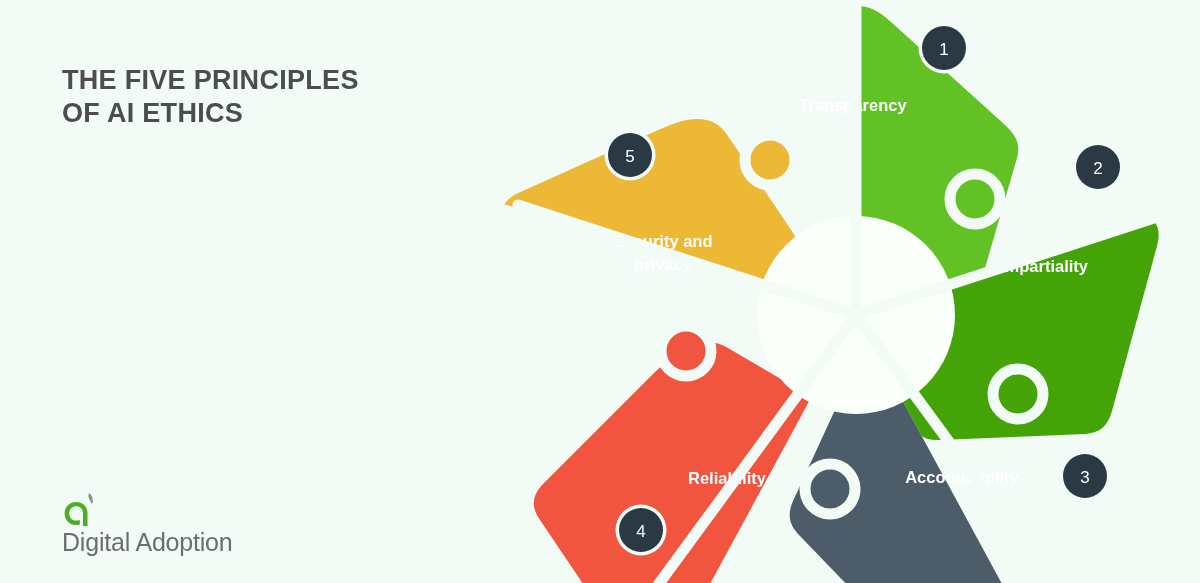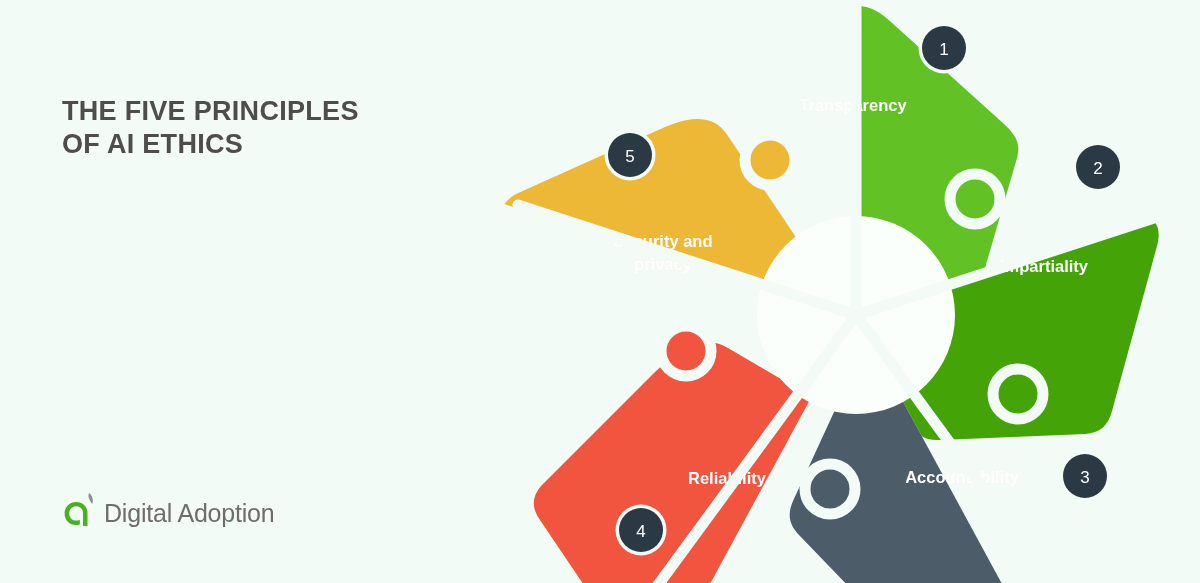--- a/index.html
+++ b/index.html
@@ -25,29 +25,29 @@
     left: 62px;
     top: 64px;
     width: 420px;
     font-size: 27px;
     line-height: 33px;
     font-weight: bold;
     letter-spacing: 0.3px;
     color: #4d4d4d;
     text-transform: uppercase;
     white-space: pre-line;
-    margin-top: 31px;
   }
   .brand {
     position: absolute;
     left: 62px;
     top: 492px;
     display: flex;
-    align-items: flex-end;
-    gap: 8px;
+    align-items: flex-start;
+    gap: 0;
+    flex-direction: column;
   }
   .brand-mark {
     width: 34px;
     height: 36px;
     flex: none;
   }
   .brand-name {
     font-size: 25px;
     color: #6d6d6d;
     letter-spacing: -0.2px;

